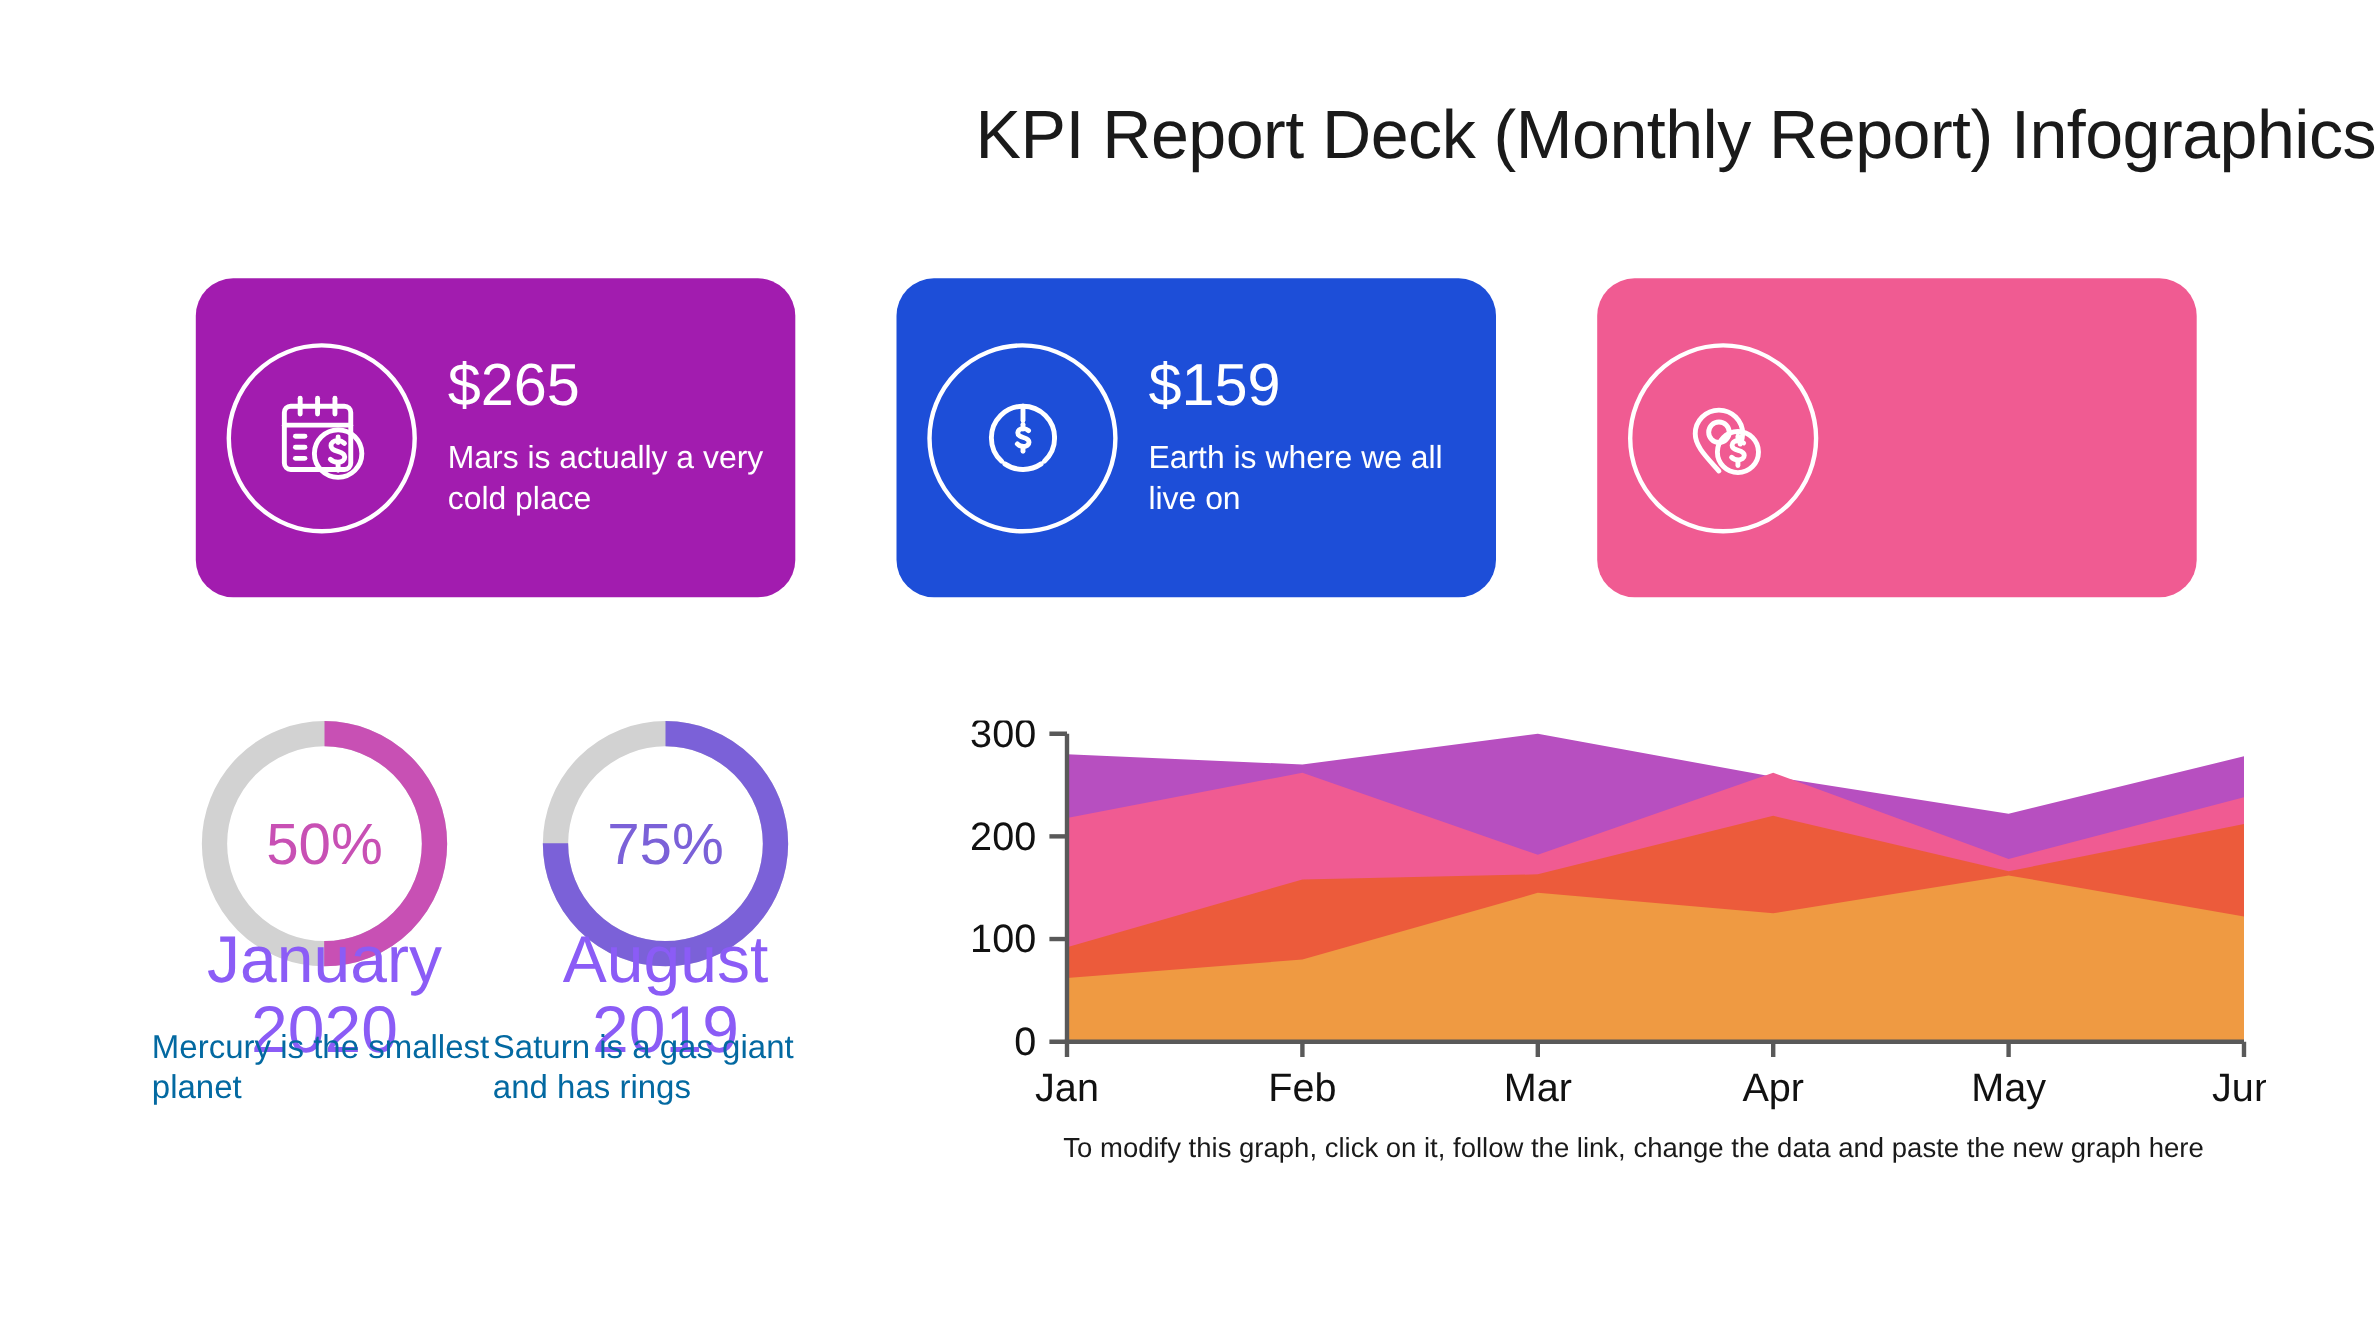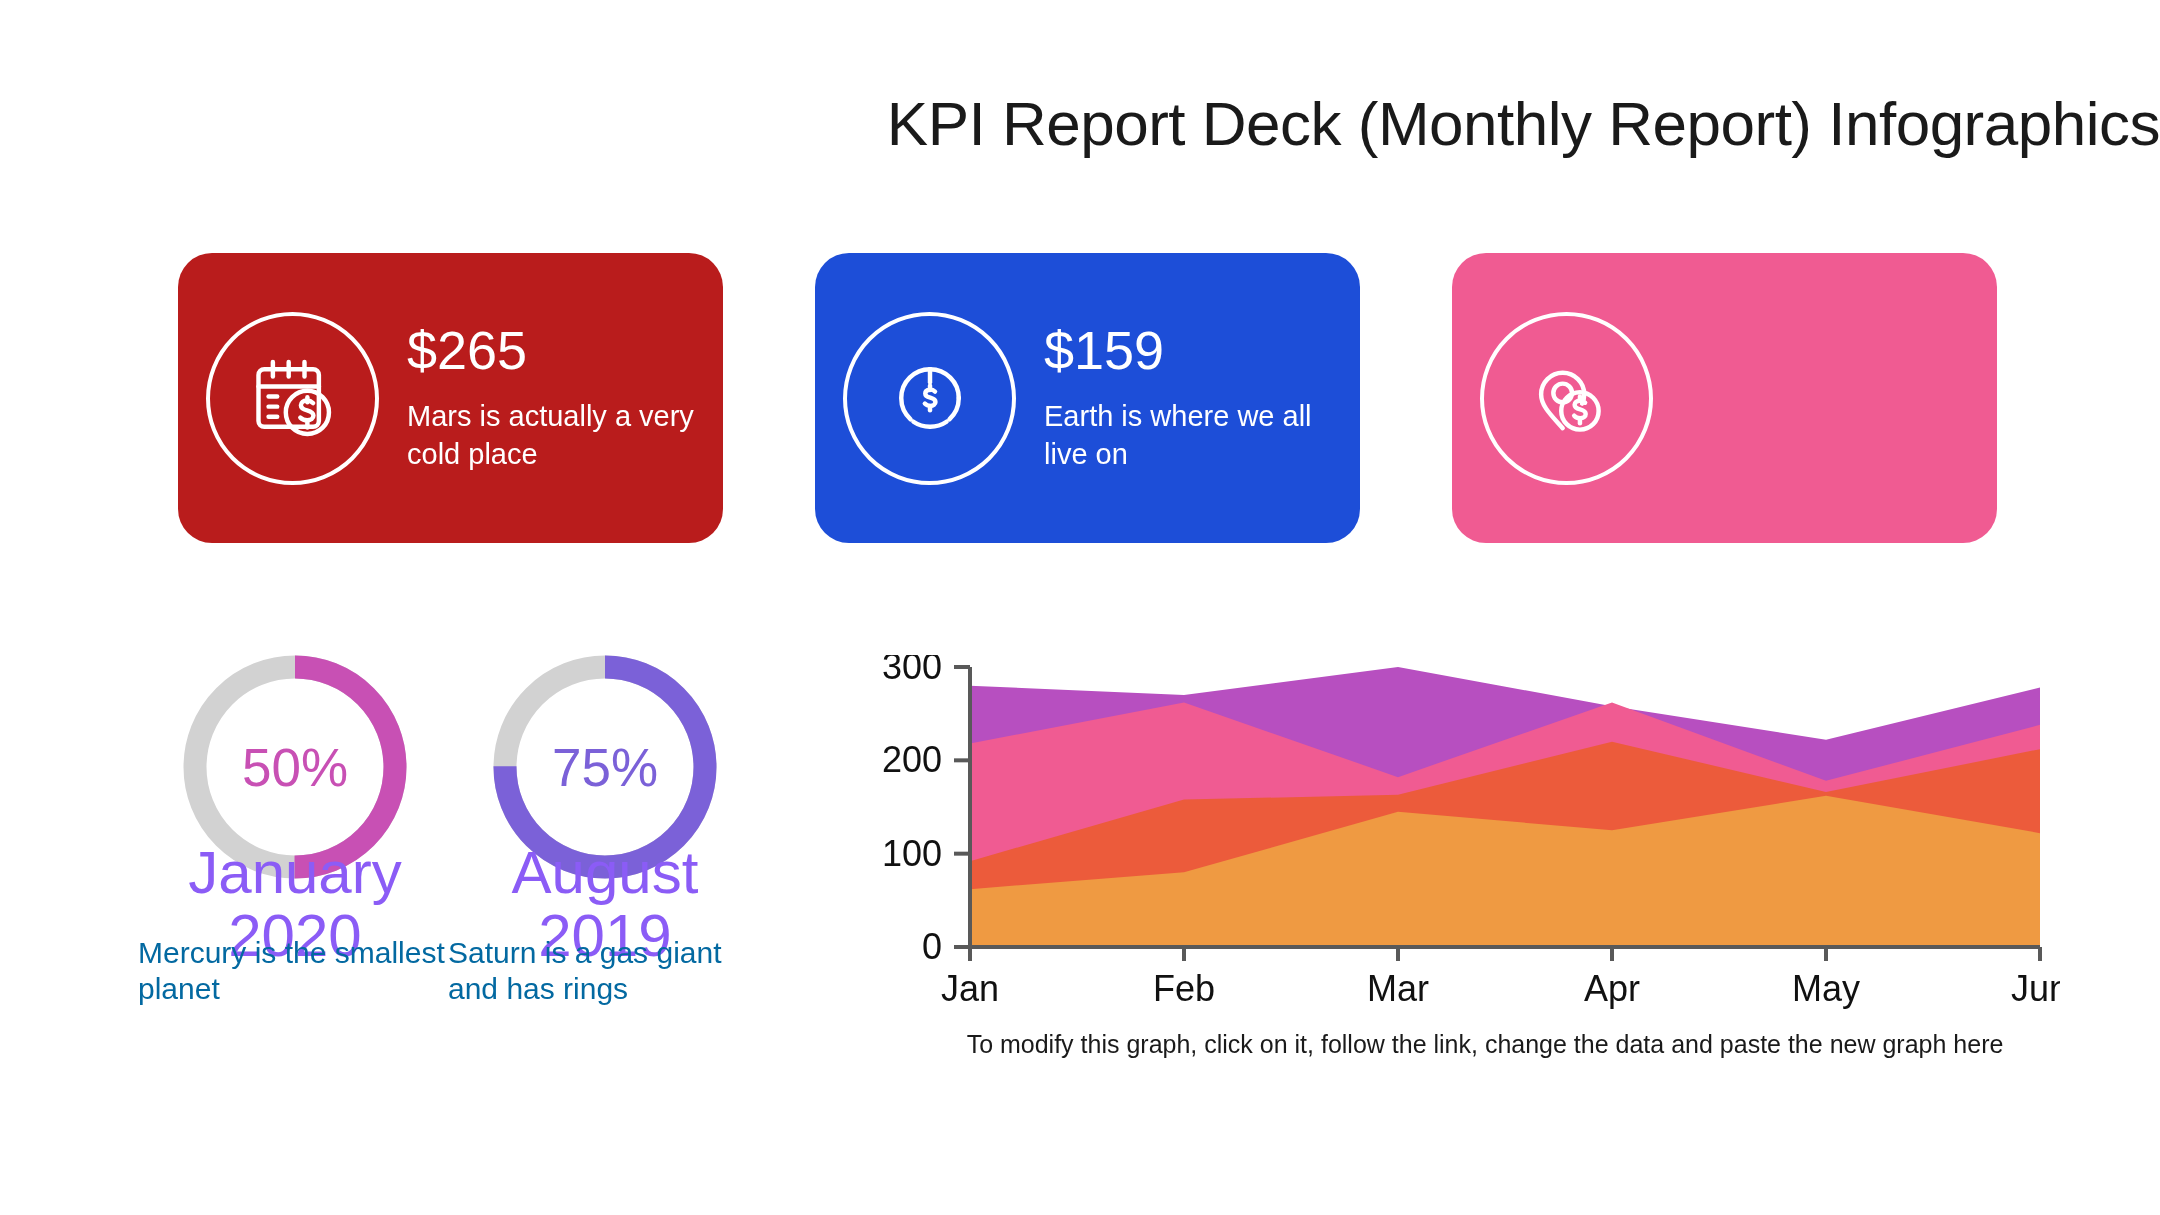--- a/index.html
+++ b/index.html
@@ -64,21 +64,21 @@
   }
   .axis-text{font-family:"Liberation Sans",sans-serif;font-size:36px;fill:#111111;}
 </style>
 </head>
 <body>
 
 <div id="page-title">KPI Report Deck (Monthly Report) Infographics</div>
 
 <div class="kpi-row">
 
-  <div class="kpi-card c0" id="card0" style="background: #b91c1c;">
+  <div class="kpi-card c0" id="card0" style="background: #a21caf;">
     <div class="kpi-icon-wrap">
       <svg viewBox="0 0 64 64" fill="none" stroke="#ffffff" stroke-width="3.1" stroke-linecap="round" stroke-linejoin="round">
         <rect x="8" y="12" width="42" height="40" rx="4"></rect>
         <line x1="8" y1="24" x2="50" y2="24"></line>
         <line x1="18" y1="7" x2="18" y2="17"></line>
         <line x1="29" y1="7" x2="29" y2="17"></line>
         <line x1="40" y1="7" x2="40" y2="17"></line>
         <line x1="15" y1="31" x2="21" y2="31"></line>
         <line x1="15" y1="38" x2="21" y2="38"></line>
         <line x1="15" y1="45" x2="21" y2="45"></line>

